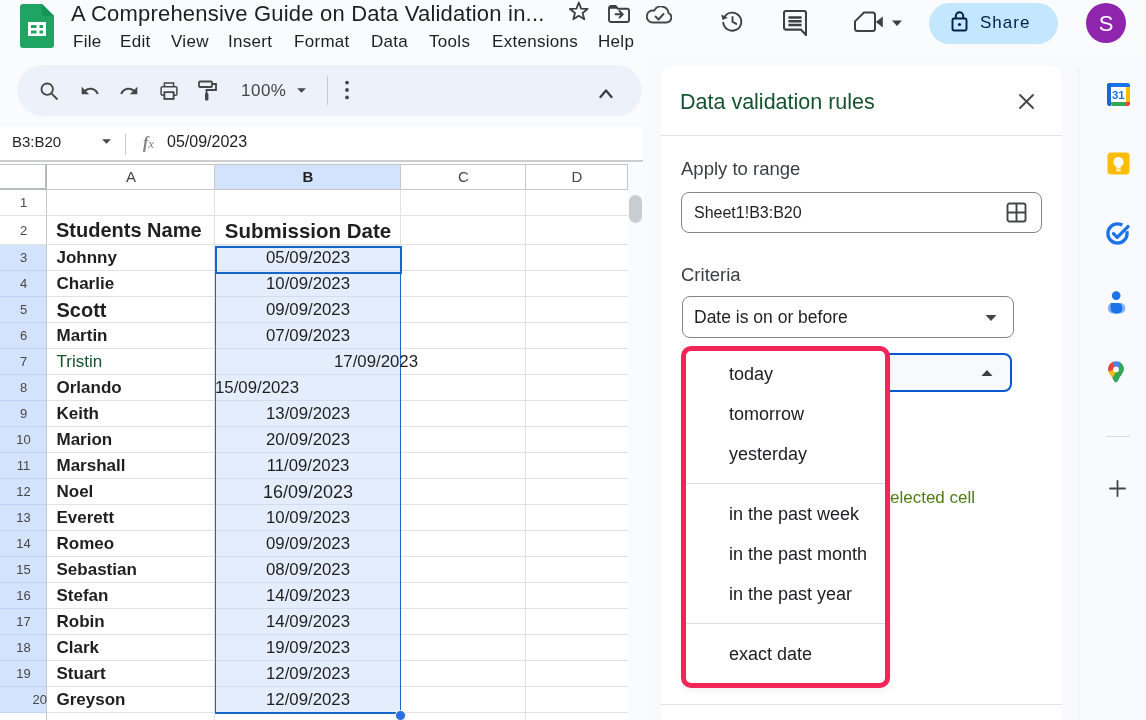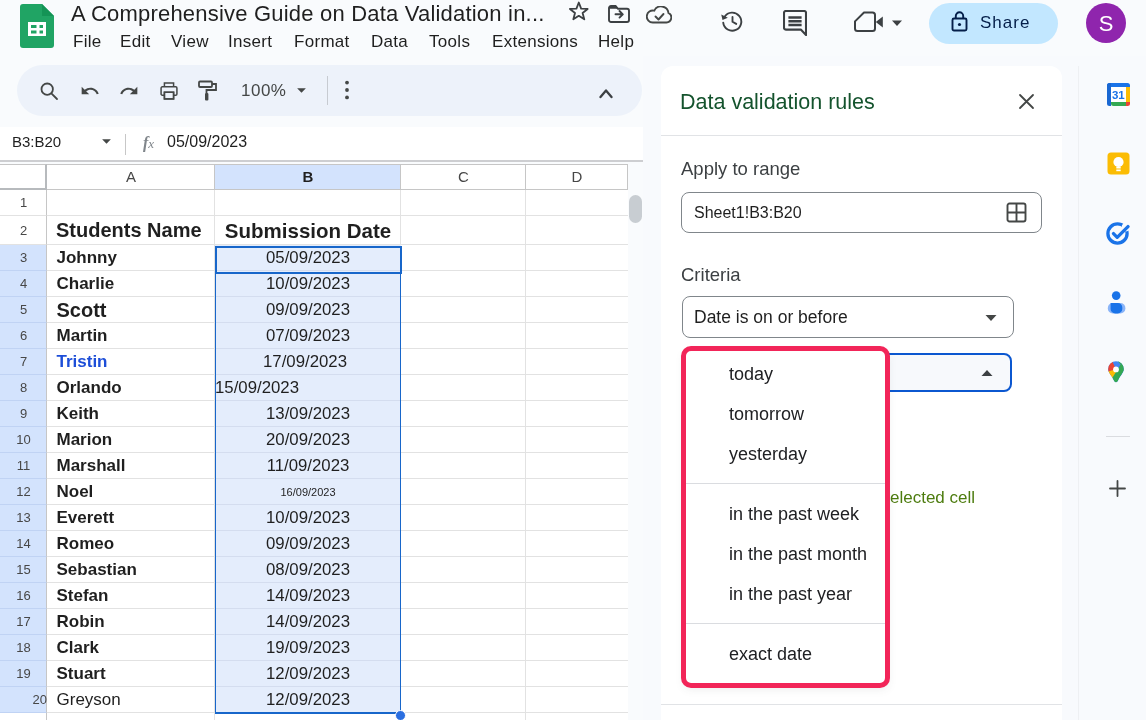--- a/index.html
+++ b/index.html
@@ -201,47 +201,47 @@
 <div class="abs" style="left:56px;top:216px;height:29px;line-height:29px;font-size:20px;font-weight:bold;color:#1f1f1f;white-space:nowrap">Students Name</div>
 <div class="abs" style="left:215px;top:216px;width:186px;height:29px;line-height:29px;text-align:center;font-size:20.5px;font-weight:bold;color:#1f1f1f">Submission Date</div>
 <div class="abs" style="left:56.5px;top:245px;height:26px;line-height:26px;font-size:17px;font-weight:bold;color:#1f1f1f;white-space:nowrap">Johnny</div>
 <div class="abs" style="left:215px;top:245px;width:186px;height:26px;line-height:26px;text-align:center;font-size:16.8px;color:#1f1f1f">05/09/2023</div>
 <div class="abs" style="left:56.5px;top:271px;height:26px;line-height:26px;font-size:17px;font-weight:bold;color:#1f1f1f;white-space:nowrap">Charlie</div>
 <div class="abs" style="left:215px;top:271px;width:186px;height:26px;line-height:26px;text-align:center;font-size:16.8px;color:#1f1f1f">10/09/2023</div>
 <div class="abs" style="left:56.5px;top:297px;height:26px;line-height:26px;font-size:20px;font-weight:bold;color:#1f1f1f;white-space:nowrap">Scott</div>
 <div class="abs" style="left:215px;top:297px;width:186px;height:26px;line-height:26px;text-align:center;font-size:16.8px;color:#1f1f1f">09/09/2023</div>
 <div class="abs" style="left:56.5px;top:323px;height:26px;line-height:26px;font-size:17px;font-weight:bold;color:#1f1f1f;white-space:nowrap">Martin</div>
 <div class="abs" style="left:215px;top:323px;width:186px;height:26px;line-height:26px;text-align:center;font-size:16.8px;color:#1f1f1f">07/09/2023</div>
-<div class="abs" style="left:56.5px;top:349px;height:26px;line-height:26px;font-size:17px;font-weight:bold;color:#1d4ed8;white-space:nowrap">Tristin</div>
-<div class="abs" style="left:212px;top:349px;width:186px;height:26px;line-height:26px;text-align:center;font-size:16.8px;color:#1f1f1f">17/09/2023</div>
+<div class="abs" style="left:56.5px;top:349px;height:26px;line-height:26px;font-size:17px;font-weight:normal;color:#14532d;white-space:nowrap">Tristin</div>
+<div class="abs" style="left:232px;top:349px;width:186px;height:26px;line-height:26px;text-align:right;font-size:16.8px;color:#1f1f1f">17/09/2023</div>
 <div class="abs" style="left:56.5px;top:375px;height:26px;line-height:26px;font-size:17px;font-weight:bold;color:#1f1f1f;white-space:nowrap">Orlando</div>
 <div class="abs" style="left:215px;top:375px;width:186px;height:26px;line-height:26px;font-size:16.8px;color:#1f1f1f">15/09/2023</div>
 <div class="abs" style="left:56.5px;top:401px;height:26px;line-height:26px;font-size:17px;font-weight:bold;color:#1f1f1f;white-space:nowrap">Keith</div>
 <div class="abs" style="left:215px;top:401px;width:186px;height:26px;line-height:26px;text-align:center;font-size:16.8px;color:#1f1f1f">13/09/2023</div>
 <div class="abs" style="left:56.5px;top:427px;height:26px;line-height:26px;font-size:17px;font-weight:bold;color:#1f1f1f;white-space:nowrap">Marion</div>
 <div class="abs" style="left:215px;top:427px;width:186px;height:26px;line-height:26px;text-align:center;font-size:16.8px;color:#1f1f1f">20/09/2023</div>
 <div class="abs" style="left:56.5px;top:453px;height:26px;line-height:26px;font-size:17px;font-weight:bold;color:#1f1f1f;white-space:nowrap">Marshall</div>
 <div class="abs" style="left:215px;top:453px;width:186px;height:26px;line-height:26px;text-align:center;font-size:16.8px;color:#1f1f1f">11/09/2023</div>
 <div class="abs" style="left:56.5px;top:479px;height:26px;line-height:26px;font-size:17px;font-weight:bold;color:#1f1f1f;white-space:nowrap">Noel</div>
-<div class="abs" style="left:215px;top:479px;width:186px;height:26px;line-height:26px;text-align:center;font-size:11px;color:#1f1f1f">16/09/2023</div>
+<div class="abs" style="left:215px;top:479px;width:186px;height:26px;line-height:26px;text-align:center;font-size:18px;color:#1f1f1f">16/09/2023</div>
 <div class="abs" style="left:56.5px;top:505px;height:26px;line-height:26px;font-size:17px;font-weight:bold;color:#1f1f1f;white-space:nowrap">Everett</div>
 <div class="abs" style="left:215px;top:505px;width:186px;height:26px;line-height:26px;text-align:center;font-size:16.8px;color:#1f1f1f">10/09/2023</div>
 <div class="abs" style="left:56.5px;top:531px;height:26px;line-height:26px;font-size:17px;font-weight:bold;color:#1f1f1f;white-space:nowrap">Romeo</div>
 <div class="abs" style="left:215px;top:531px;width:186px;height:26px;line-height:26px;text-align:center;font-size:16.8px;color:#1f1f1f">09/09/2023</div>
 <div class="abs" style="left:56.5px;top:557px;height:26px;line-height:26px;font-size:17px;font-weight:bold;color:#1f1f1f;white-space:nowrap">Sebastian</div>
 <div class="abs" style="left:215px;top:557px;width:186px;height:26px;line-height:26px;text-align:center;font-size:16.8px;color:#1f1f1f">08/09/2023</div>
 <div class="abs" style="left:56.5px;top:583px;height:26px;line-height:26px;font-size:17px;font-weight:bold;color:#1f1f1f;white-space:nowrap">Stefan</div>
 <div class="abs" style="left:215px;top:583px;width:186px;height:26px;line-height:26px;text-align:center;font-size:16.8px;color:#1f1f1f">14/09/2023</div>
 <div class="abs" style="left:56.5px;top:609px;height:26px;line-height:26px;font-size:17px;font-weight:bold;color:#1f1f1f;white-space:nowrap">Robin</div>
 <div class="abs" style="left:215px;top:609px;width:186px;height:26px;line-height:26px;text-align:center;font-size:16.8px;color:#1f1f1f">14/09/2023</div>
 <div class="abs" style="left:56.5px;top:635px;height:26px;line-height:26px;font-size:17px;font-weight:bold;color:#1f1f1f;white-space:nowrap">Clark</div>
 <div class="abs" style="left:215px;top:635px;width:186px;height:26px;line-height:26px;text-align:center;font-size:16.8px;color:#1f1f1f">19/09/2023</div>
 <div class="abs" style="left:56.5px;top:661px;height:26px;line-height:26px;font-size:17px;font-weight:bold;color:#1f1f1f;white-space:nowrap">Stuart</div>
 <div class="abs" style="left:215px;top:661px;width:186px;height:26px;line-height:26px;text-align:center;font-size:16.8px;color:#1f1f1f">12/09/2023</div>
-<div class="abs" style="left:56.5px;top:687px;height:26px;line-height:26px;font-size:17px;font-weight:normal;color:#1f1f1f;white-space:nowrap">Greyson</div>
+<div class="abs" style="left:56.5px;top:687px;height:26px;line-height:26px;font-size:17px;font-weight:bold;color:#1f1f1f;white-space:nowrap">Greyson</div>
 <div class="abs" style="left:215px;top:687px;width:186px;height:26px;line-height:26px;text-align:center;font-size:16.8px;color:#1f1f1f">12/09/2023</div>
 <div class="abs" style="left:0;top:713px;width:47px;height:7px;background:#fff;border-right:1px solid #c6c6c6"></div>
 <div class="abs" style="left:629px;top:195px;width:13px;height:28px;border-radius:7px;background:#c8cdd2"></div>
 <div class="abs" style="left:661px;top:66px;width:401px;height:654px;background:#fff;border-radius:12px 12px 0 0"></div>
 <div class="abs" style="left:680px;top:90px;font-size:21.5px;color:#14532d">Data validation rules</div>
 <svg class="abs" style="left:1018px;top:93px" width="17" height="17" viewBox="0 0 17 17" fill="none" stroke="#444746" stroke-width="1.8">
     <path d="M2 2 L15 15 M15 2 L2 15" stroke-linecap="round"></path>
   </svg>
 <div class="abs" style="left:661px;top:135px;width:401px;height:1px;background:#e1e3e6"></div>
 <div class="abs" style="left:681px;top:158px;font-size:18.5px;color:#3c4043">Apply to range</div>

